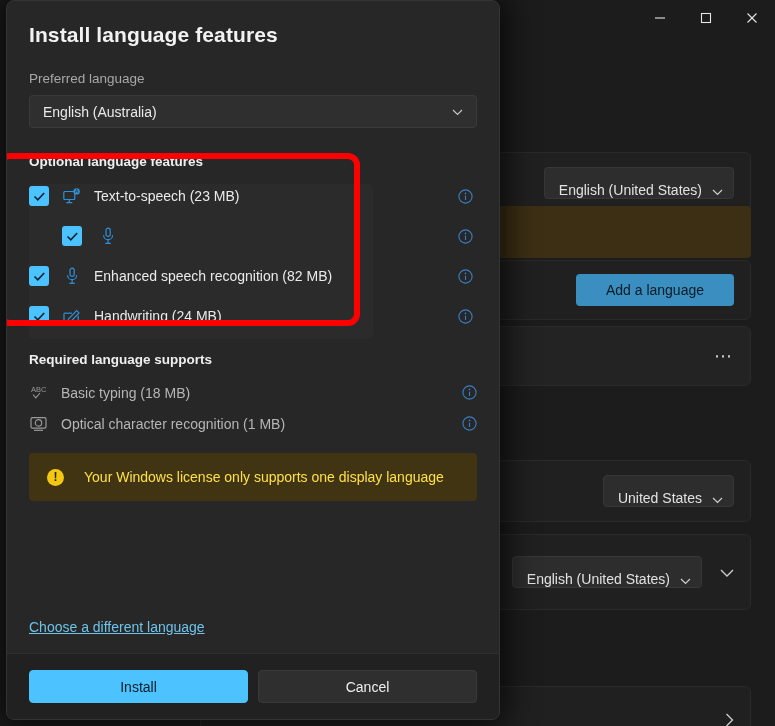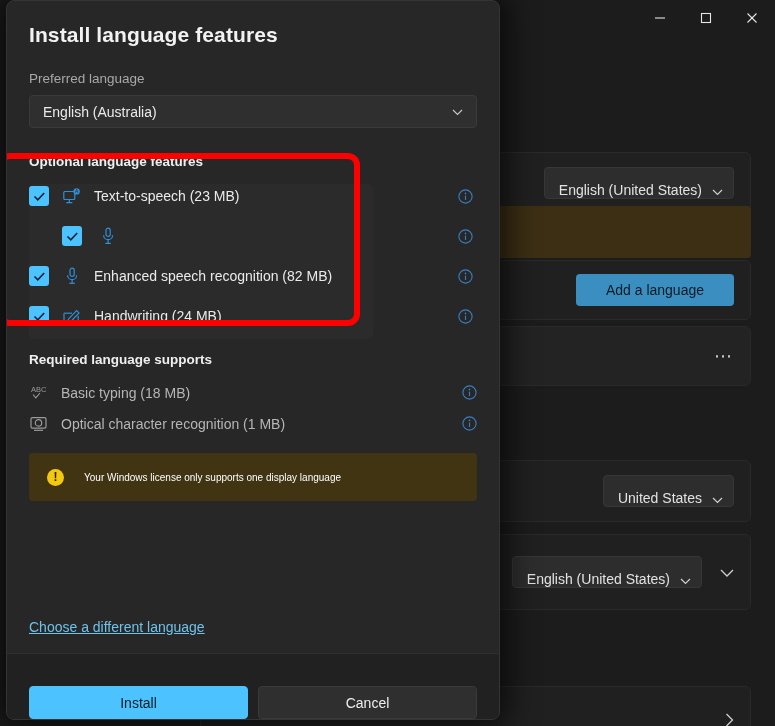--- a/index.html
+++ b/index.html
@@ -121,30 +121,30 @@
 
   .banner {
     margin-top: 14px; width: 448px; height: 48px; background: #413413;
     border-radius: 4px; display: flex; align-items: center; padding: 0 18px;
   }
   .banner-ic {
     width: 17px; height: 17px; border-radius: 50%; background: #f2c812;
     color: #2b2200; font-size: 12px; font-weight: 700; flex: 0 0 auto;
     display: flex; align-items: center; justify-content: center; line-height: 1;
   }
-  .banner-text { margin-left: 20px; font-size: 10px; color: #ffffff; }
+  .banner-text { margin-left: 20px; font-size: 14px; color: #fde047; }
 
   .link {
     position: absolute; left: 22px; bottom: 18px;
     color: #6fc2ea; font-size: 14px;
   }
 
   .dialog-footer {
     flex: 0 0 auto; height: 66px; background: #212121; border-top: 1px solid #2f2f2f;
-    display: flex; align-items: flex-end; gap: 10px; padding: 0 22px;
+    display: flex; align-items: center; gap: 10px; padding: 0 22px;
   }
   .btn {
     height: 33px; flex: 1 1 0; border-radius: 4px; font-size: 14px;
     font-family: inherit; border: 1px solid #3a3a3a; background: #2f2f2f; color: #eeeeee;
   }
   .btn.primary { background: #4cc2ff; color: #0a1b24; border-color: #4cc2ff; }
 
   
   .red-box {
     position: absolute; left: 13px; top: 174px; width: 362px; height: 173px;

